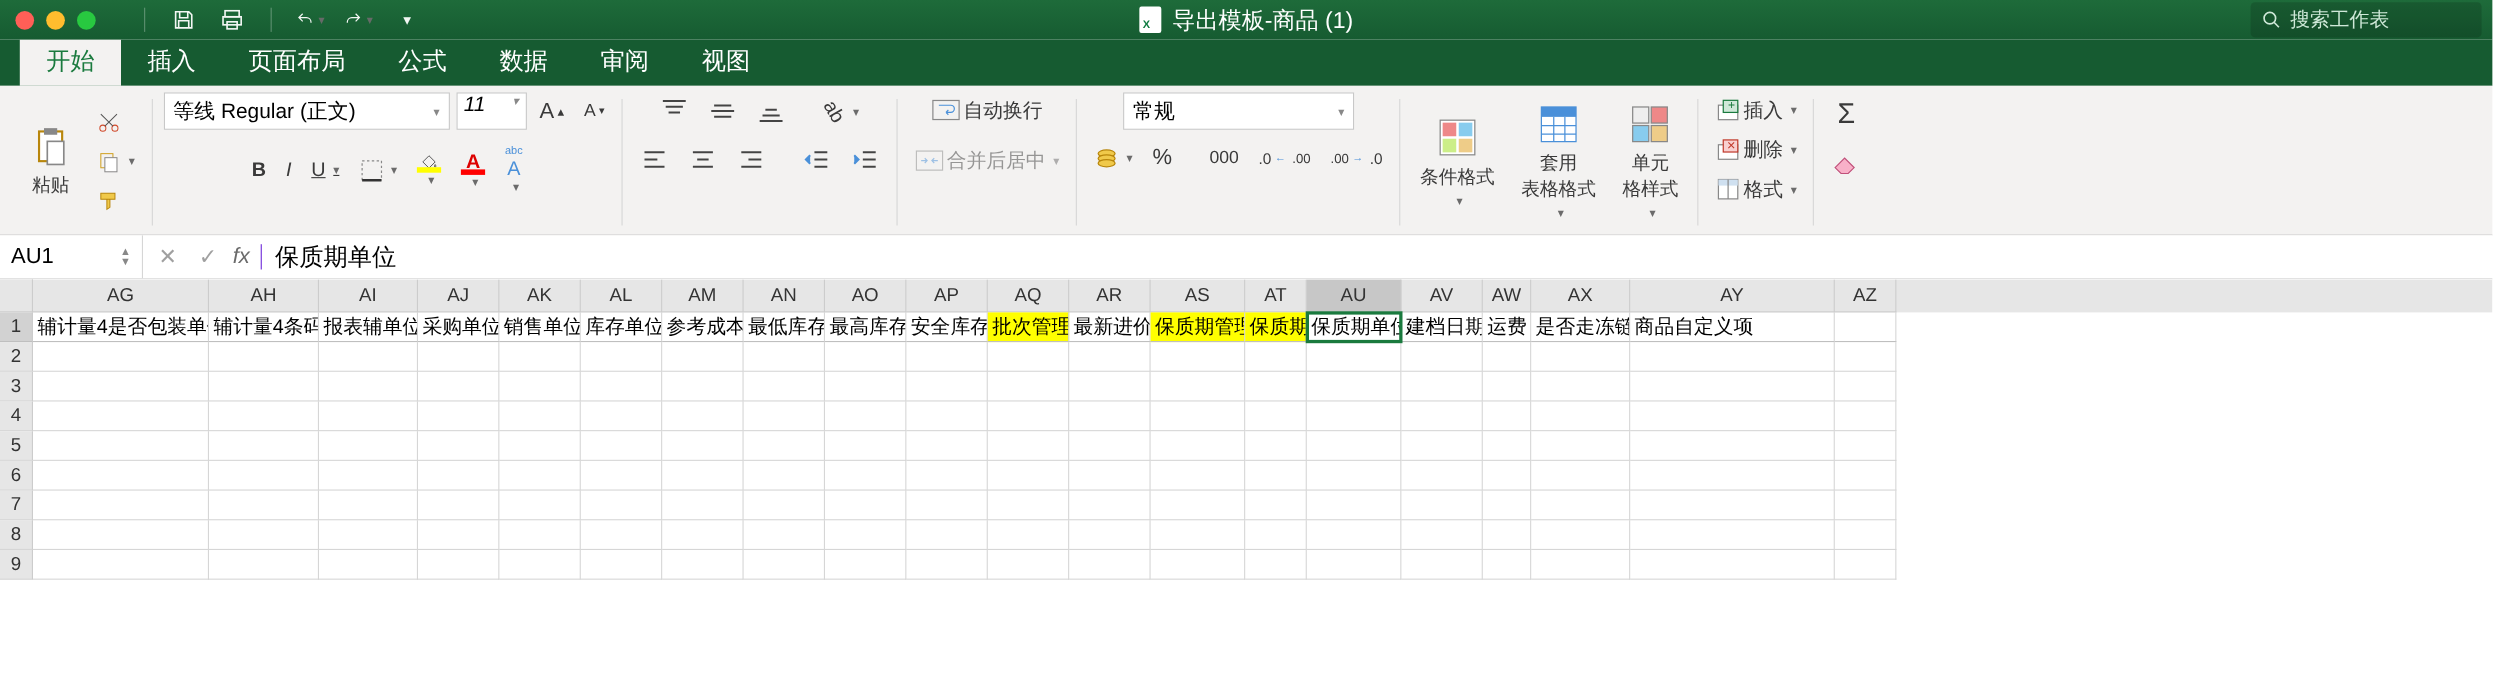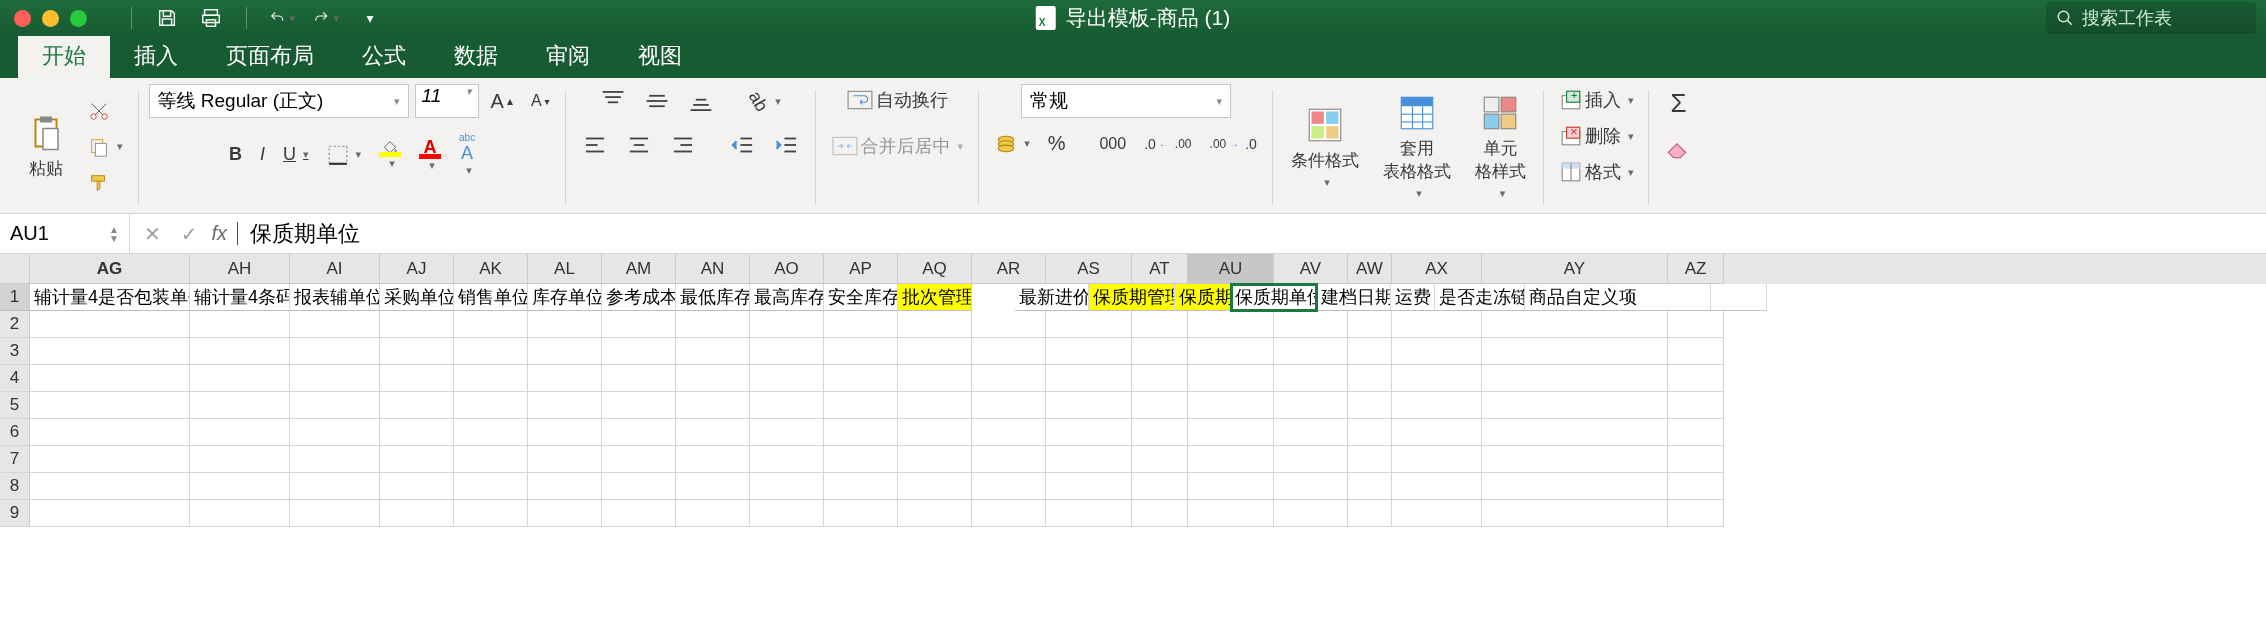--- a/index.html
+++ b/index.html
@@ -468,21 +468,21 @@
         <div class="rh">4</div>
         <div class="rh">5</div>
         <div class="rh">6</div>
         <div class="rh">7</div>
         <div class="rh">8</div>
         <div class="rh">9</div>
       </div>
   </div>
   <div class="cols">
     <div class="colhdrs" id="colhdrs">
-        <div class="ch" style="width: 160px; font-weight: bold;">AG</div>
+        <div class="ch" style="width: 160px;">AG</div>
         <div class="ch" style="width: 100px;">AH</div>
         <div class="ch" style="width: 90px;">AI</div>
         <div class="ch" style="width: 74px;">AJ</div>
         <div class="ch" style="width: 74px;">AK</div>
         <div class="ch" style="width: 74px;">AL</div>
         <div class="ch" style="width: 74px;">AM</div>
         <div class="ch" style="width: 74px;">AN</div>
         <div class="ch" style="width: 74px;">AO</div>
         <div class="ch" style="width: 74px;">AP</div>
         <div class="ch" style="width: 74px;">AQ</div>
@@ -502,21 +502,21 @@
           <div class="cell" style="width: 100px;">辅计量4条码</div>
           <div class="cell" style="width: 90px;">报表辅单位</div>
           <div class="cell" style="width: 74px;">采购单位</div>
           <div class="cell" style="width: 74px;">销售单位</div>
           <div class="cell" style="width: 74px;">库存单位</div>
           <div class="cell" style="width: 74px;">参考成本</div>
           <div class="cell" style="width: 74px;">最低库存</div>
           <div class="cell" style="width: 74px;">最高库存</div>
           <div class="cell" style="width: 74px;">安全库存</div>
           <div class="cell hl" style="width: 74px;">批次管理</div>
-          <div class="cell" style="width: 74px; margin-left: 43px;">最新进价</div>
+          <div class="cell" style="width: 74px;">最新进价</div>
           <div class="cell hl" style="width: 86px;">保质期管理</div>
           <div class="cell hl" style="width: 56px;">保质期</div>
           <div class="cell selected" style="width: 86px;">保质期单位</div>
           <div class="cell" style="width: 74px;">建档日期</div>
           <div class="cell" style="width: 44px;">运费</div>
           <div class="cell" style="width: 90px;">是否走冻链</div>
           <div class="cell" style="width: 186px;">商品自定义项</div>
           <div class="cell" style="width: 56px;"></div>
         </div>
         <div class="row-g">

